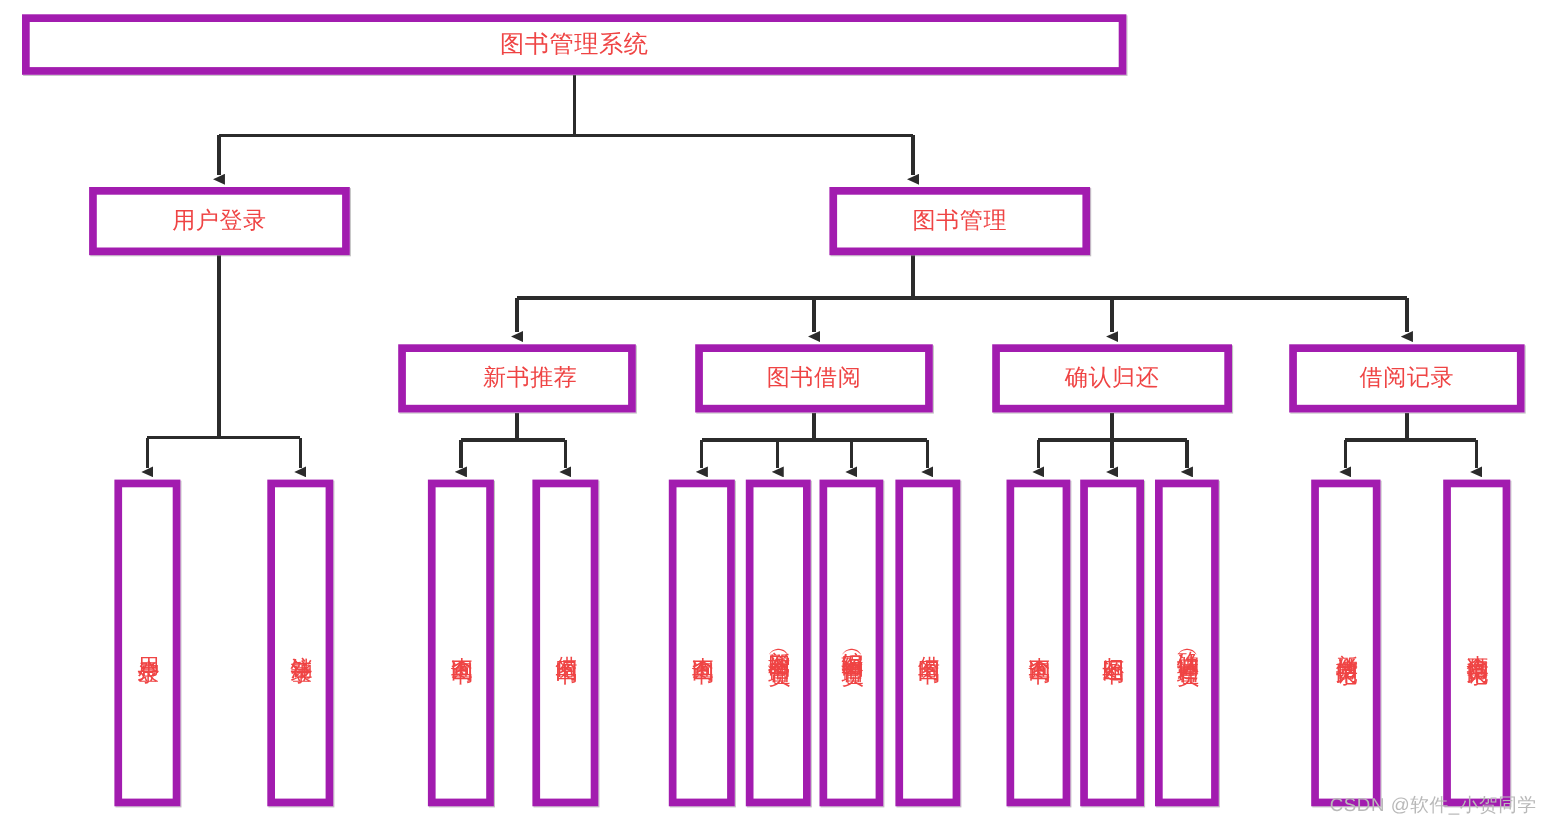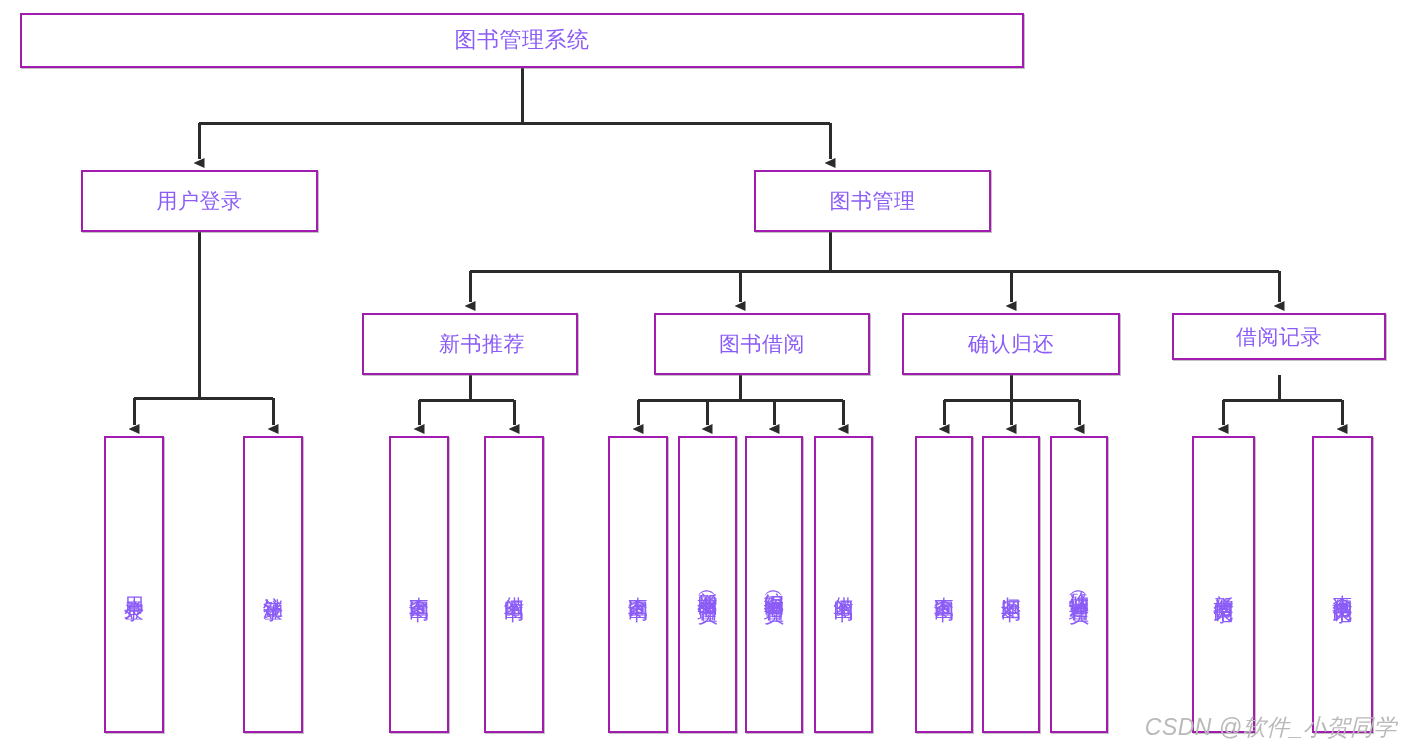--- a/index.html
+++ b/index.html
@@ -18,26 +18,26 @@
   #edges {
     position: absolute;
     left: 0;
     top: 0;
     width: 1405px;
     height: 747px;
   }
   .node {
     position: absolute;
     box-sizing: border-box;
-    border: 2px solid #a21caf;
+    border: 7px solid #a21caf;
     background: #ffffff;
     display: flex;
     align-items: center;
     justify-content: center;
-    color: #8b5cf6;
+    color: #ef4444;
     box-shadow: 1px 1px 0 rgba(120,120,120,0.45);
   }
   .node.h {
     font-size: 21px;
     line-height: 1.2;
     letter-spacing: 0.5px;
   }
   .node.v {
     writing-mode: vertical-rl;
     text-orientation: upright;
@@ -53,26 +53,25 @@
     text-orientation: upright;
     white-space: nowrap;
   }
   .node.root {
     font-size: 22px;
   }
   .watermark {
     position: absolute;
     right: 8px;
     bottom: 4px;
-    font-size: 23px;
+    font-size: 17px;
     color: #b9b9b9;
     letter-spacing: 0.5px;
     white-space: nowrap;
     pointer-events: none;
-    font-style: italic;
   }
 </style>
 </head>
 <body>
 
 <div id="canvas">
 
   <svg id="edges" viewBox="0 0 1405 747" xmlns="http://www.w3.org/2000/svg">
     <defs>
       <marker id="arrow" markerWidth="10" markerHeight="11" refX="1" refY="5.5" orient="auto" markerUnits="userSpaceOnUse">
@@ -130,27 +129,27 @@
   <div class="node h" style="left: 81px; top: 170px; width: 237px; height: 62px;">
     <span class="lbl">用户登录</span>
   </div>
   <div class="node h" style="left: 711px; top: 170px; width: 237px; height: 62px; margin-left: 43px;">
     <span class="lbl">图书管理</span>
   </div>
 
   <div class="node h" style="left: 362px; top: 313px; width: 216px; height: 62px; padding-left: 24px;">
     <span class="lbl">新书推荐</span>
   </div>
-  <div class="node h" style="left: 632px; top: 313px; width: 216px; height: 62px; margin-left: 22px;">
+  <div class="node h" style="left: 632px; top: 313px; width: 216px; height: 62px;">
     <span class="lbl">图书借阅</span>
   </div>
   <div class="node h" style="left: 902px; top: 313px; width: 218px; height: 62px;">
     <span class="lbl">确认归还</span>
   </div>
-  <div class="node h" style="left: 1172px; top: 313px; width: 214px; height: 47px;">
+  <div class="node h" style="left: 1172px; top: 313px; width: 214px; height: 62px;">
     <span class="lbl">借阅记录</span>
   </div>
 
   <div class="node v" style="left: 104px; top: 436px; width: 60px; height: 297px;">
     <span class="lbl">用户登录</span>
   </div>
   <div class="node v" style="left: 243px; top: 436px; width: 60px; height: 297px;">
     <span class="lbl">注销登录</span>
   </div>
   <div class="node v" style="left: 389px; top: 436px; width: 60px; height: 297px;">

